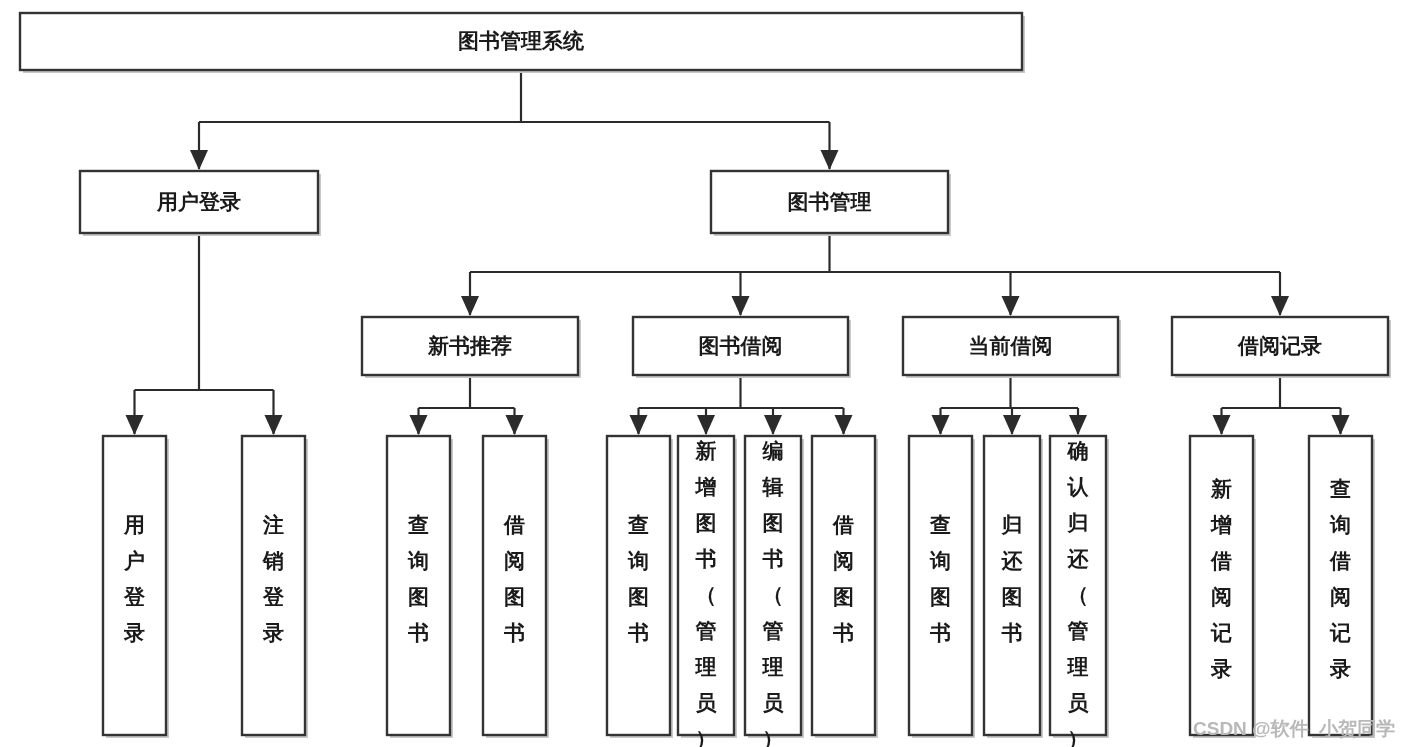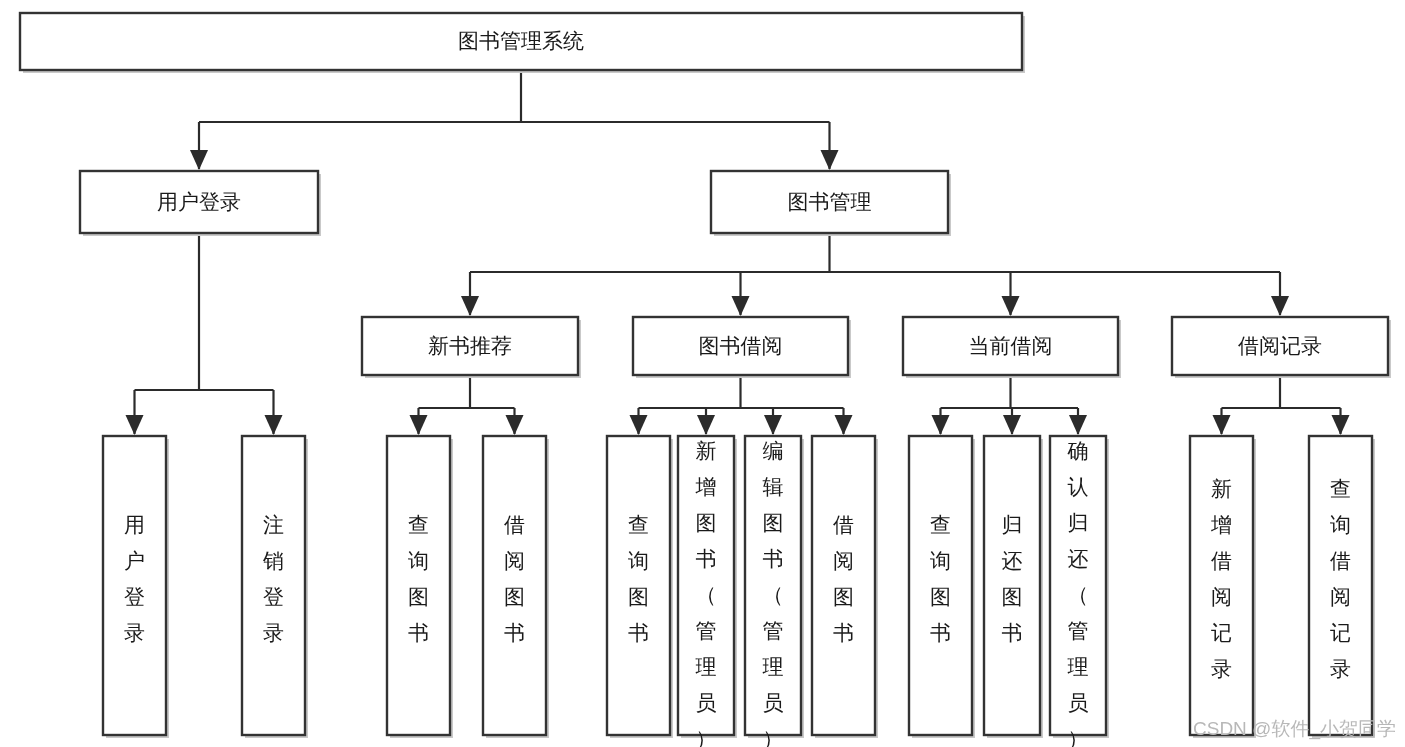--- a/index.html
+++ b/index.html
@@ -11,20 +11,21 @@
     width: 1405px;
     height: 747px;
     font-family: "Liberation Sans", "DejaVu Sans", sans-serif;
     overflow: hidden;
     position: relative;
   }
   #diagram-root {
     position: relative;
     width: 1405px;
     height: 641px;
+    font-weight: bold;
   }
   svg.diagram-canvas {
     position: absolute;
     top: 0;
     left: 0;
     width: 1405px;
     height: 747px;
   }
   .node-rect {
     fill: #ffffff;

